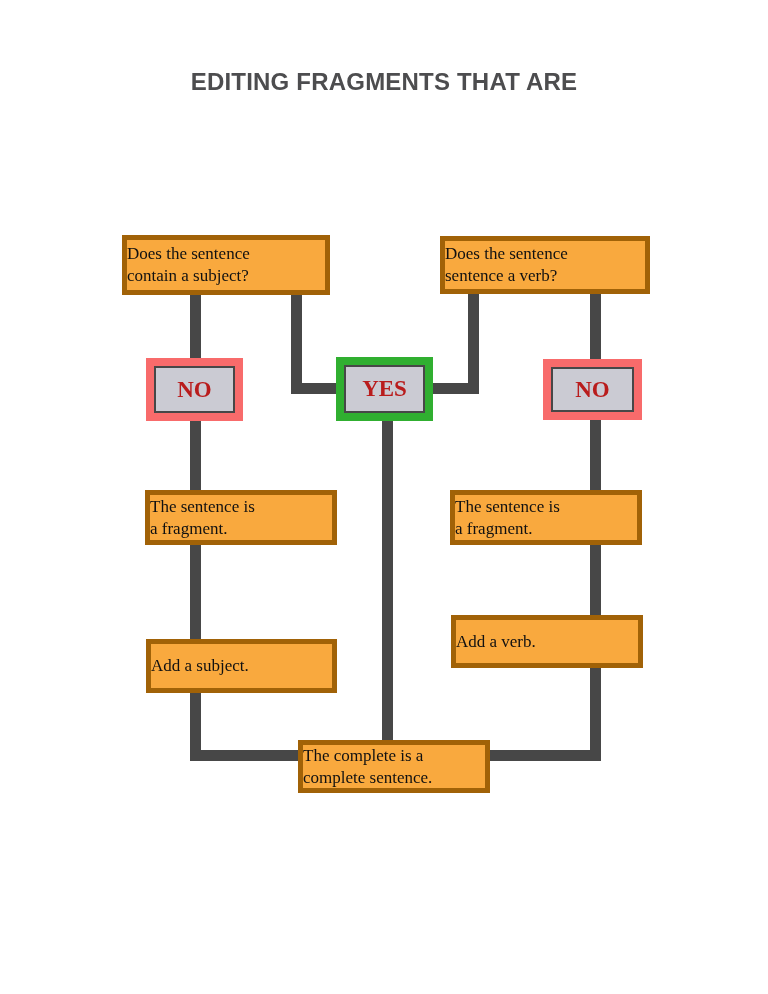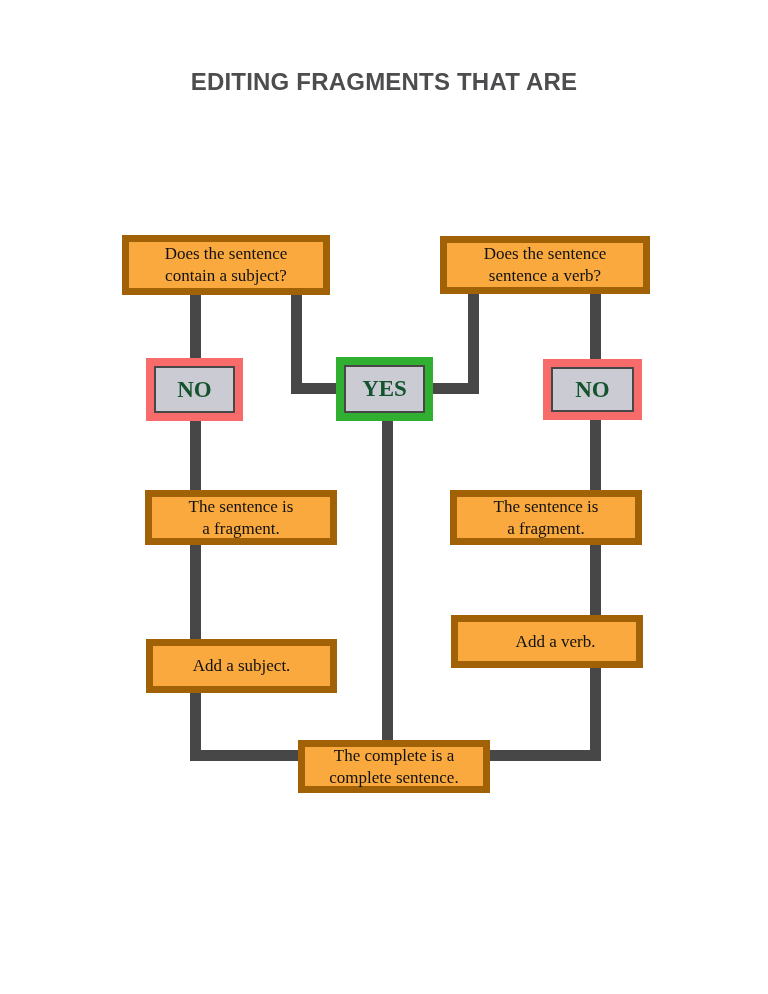--- a/index.html
+++ b/index.html
@@ -26,25 +26,25 @@
   }
   .line {
     position: absolute;
     background: #474747;
     z-index: 1;
   }
   .obox {
     position: absolute;
     box-sizing: border-box;
     background: #F9A93E;
-    border: 7px solid #a16207;
+    border: 5px solid #a16207;
     z-index: 2;
     display: flex;
     flex-direction: column;
-    align-items: center;
+    align-items: flex-start;
     justify-content: center;
     text-align: center;
     font-size: 17px;
     line-height: 22px;
     color: #111111;
   }
   .decision {
     position: absolute;
     box-sizing: border-box;
     padding: 8px;
@@ -54,21 +54,21 @@
     box-sizing: border-box;
     width: 100%;
     height: 100%;
     background: #CBCBD3;
     border: 2px solid #474747;
     display: flex;
     align-items: center;
     justify-content: center;
     font-weight: bold;
     font-size: 23px;
-    color: #14532d;
+    color: #b91c1c;
   }
   .decision.red   { background: #F86B6B; }
   .decision.green { background: #30AF30; }
 </style>
 </head>
 <body>
 
 <div class="page">
 
   <div class="title">
@@ -109,21 +109,21 @@
     <div>a fragment.</div>
   </div>
   <div class="obox" style="left:450px; top:490px; width:192px; height:55px;">
     <div>The sentence is</div>
     <div>a fragment.</div>
   </div>
 
   <div class="obox" style="left:146px; top:615px; width:191px; height:54px;margin-top:24px;">
     <div>Add a subject.</div>
   </div>
-  <div class="obox" style="left:451px; top:615px; width:192px; height:53px;padding-left:17px;">
+  <div class="obox" style="left:451px; top:615px; width:192px; height:53px;">
     <div>Add a verb.</div>
   </div>
 
   <div class="obox" style="left:298px; top:740px; width:192px; height:53px;">
     <div>The complete is a</div>
     <div>complete sentence.</div>
   </div>
 
 </div>
 

